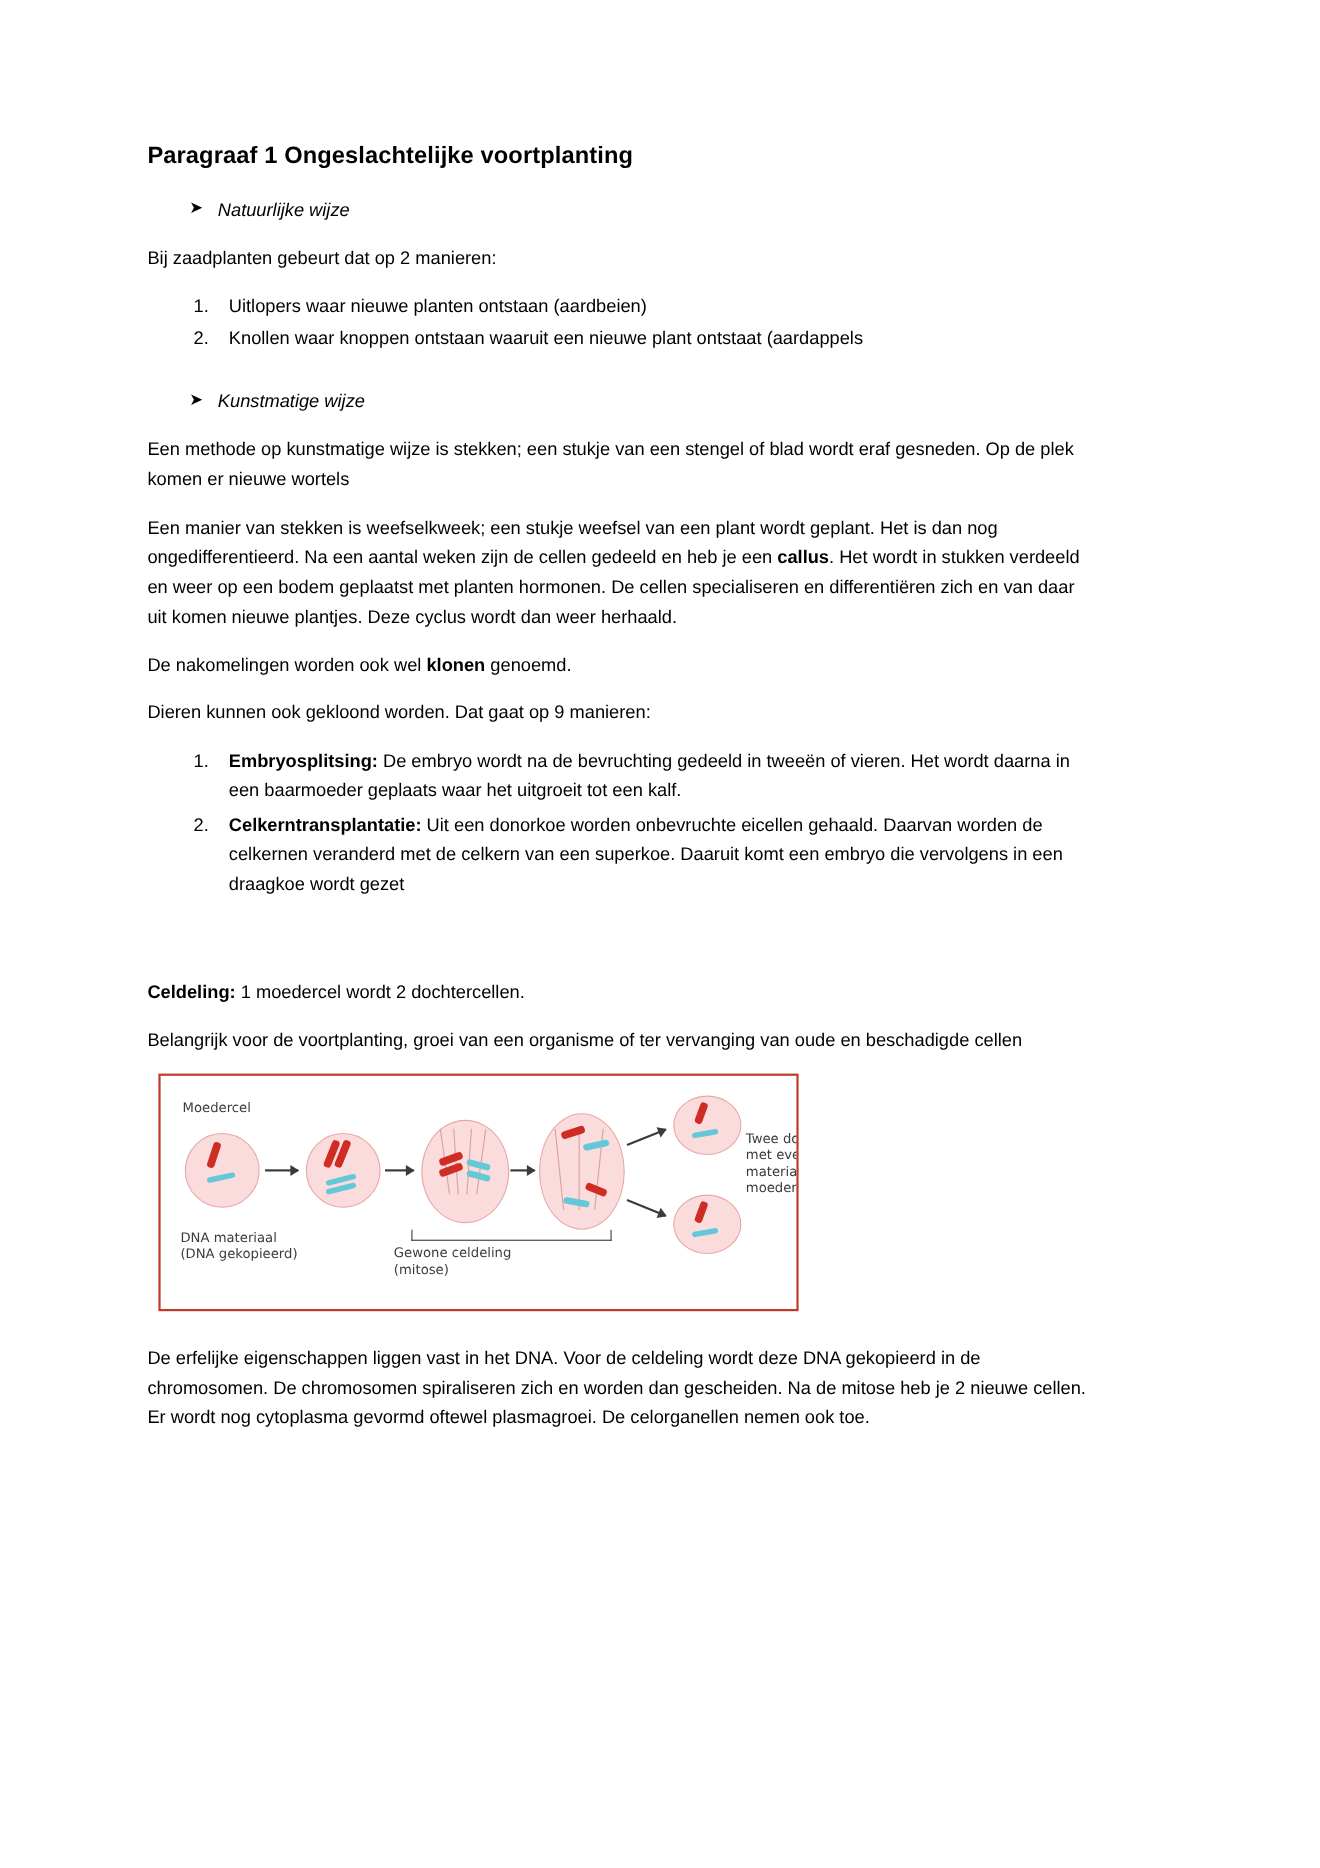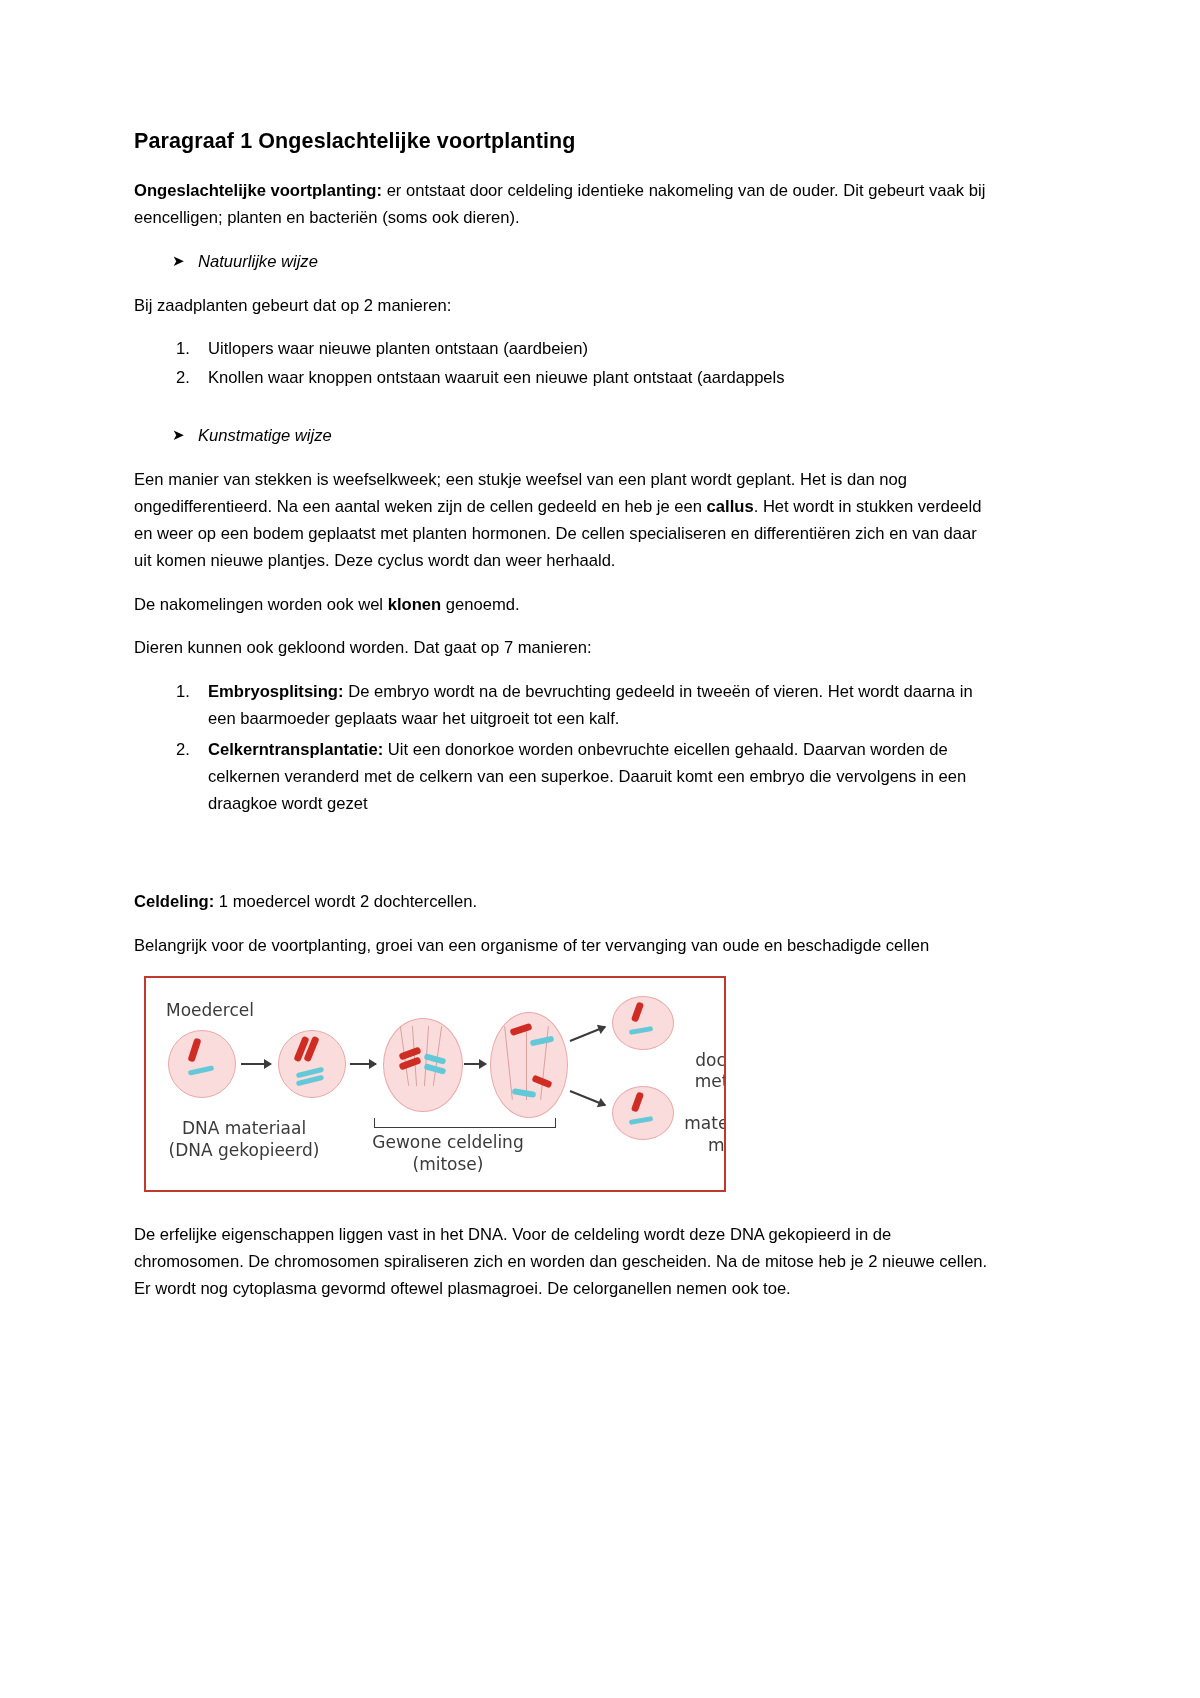--- a/index.html
+++ b/index.html
@@ -88,25 +88,24 @@
     width: 578px;
     height: 212px;
     border: 2px solid #c0392b;
     margin: 8px 0 30px 10px;
     position: relative;
     background: #fff;
     overflow: hidden;
   }
   .fig-label {
     position: absolute;
-    font-size: 17px;
+    font-size: 12px;
     color: #3b3b3b;
     font-family: "DejaVu Sans", sans-serif;
     line-height: 1.25;
-    text-align: center;
   }
   .cell {
     position: absolute;
     border-radius: 50%;
     background: #fbdcdc;
     border: 1.5px solid #e9a8a8;
   }
   .cell-oval {
     position: absolute;
     background: #fbdcdc;
@@ -149,47 +148,47 @@
   }
 </style>
 </head>
 <body>
 
 <div class="page">
   <div class="content">
 
     <h1 class="doc-title">Paragraaf 1 Ongeslachtelijke voortplanting</h1>
 
-    <p class="para"><b>Ongeslachtelijke voortplanting:</b><span> er ontstaat door celdeling identieke nakomeling van de ouder. Dit gebeurt vaak bij eencelligen; planten en bacteriën (soms ook dieren).</span></p>
 
     <div class="bullet-row">
       <span class="bullet-marker">➤</span>
       <span class="bullet-text">Natuurlijke wijze</span>
     </div>
 
     <p class="para">Bij zaadplanten gebeurt dat op 2 manieren:</p>
 
     <ol class="numlist">
       <li>Uitlopers waar nieuwe planten ontstaan (aardbeien)</li>
       <li>Knollen waar knoppen ontstaan waaruit een nieuwe plant ontstaat (aardappels</li>
     </ol>
 
     <div class="gap-sm"></div>
 
     <div class="bullet-row">
       <span class="bullet-marker">➤</span>
       <span class="bullet-text">Kunstmatige wijze</span>
     </div>
 
+    <p class="para">Een methode op kunstmatige wijze is stekken; een stukje van een stengel of blad wordt eraf gesneden. Op de plek komen er nieuwe wortels</p>
 
     <p class="para"><span>Een manier van stekken is weefselkweek; een stukje weefsel van een plant wordt geplant. Het is dan nog ongedifferentieerd. Na een aantal weken zijn de cellen gedeeld en heb je een </span><b>callus</b><span>. Het wordt in stukken verdeeld en weer op een bodem geplaatst met planten hormonen. De cellen specialiseren en differentiëren zich en van daar uit komen nieuwe plantjes. Deze cyclus wordt dan weer herhaald.</span></p>
 
     <p class="para"><span>De nakomelingen worden ook wel </span><b>klonen</b><span> genoemd.</span></p>
 
-    <p class="para">Dieren kunnen ook gekloond worden. Dat gaat op 7 manieren:</p>
+    <p class="para">Dieren kunnen ook gekloond worden. Dat gaat op 9 manieren:</p>
 
     <ol class="numlist spaced">
       <li><b>Embryosplitsing:</b><span> De embryo wordt na de bevruchting gedeeld in tweeën of vieren. Het wordt daarna in een baarmoeder geplaats waar het uitgroeit tot een kalf.</span></li>
       <li><b>Celkerntransplantatie:</b><span> Uit een donorkoe worden onbevruchte eicellen gehaald. Daarvan worden de celkernen veranderd met de celkern van een superkoe. Daaruit komt een embryo die vervolgens in een draagkoe wordt gezet</span></li>
     </ol>
 
     <div class="gap-lg"></div>
 
     <p class="para"><b>Celdeling:</b><span> 1 moedercel wordt 2 dochtercellen.</span></p>
 

